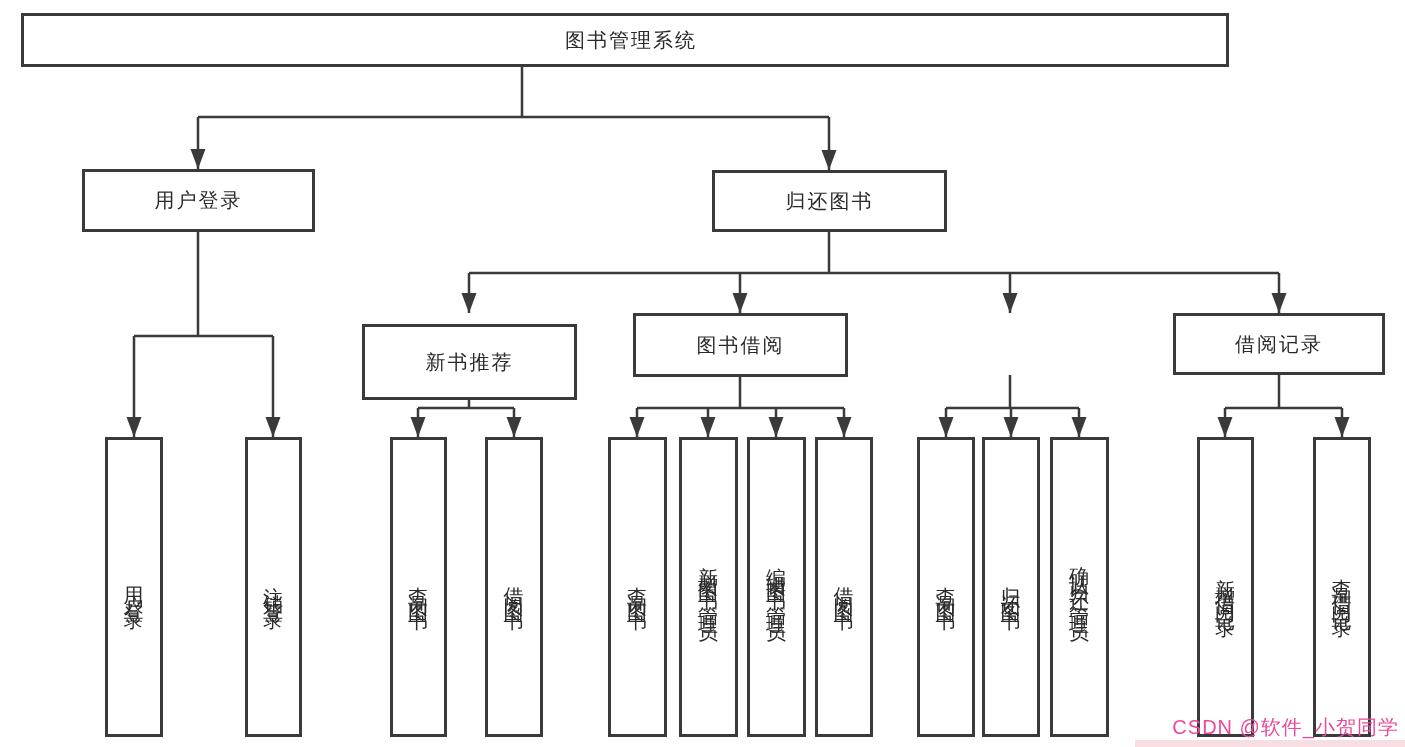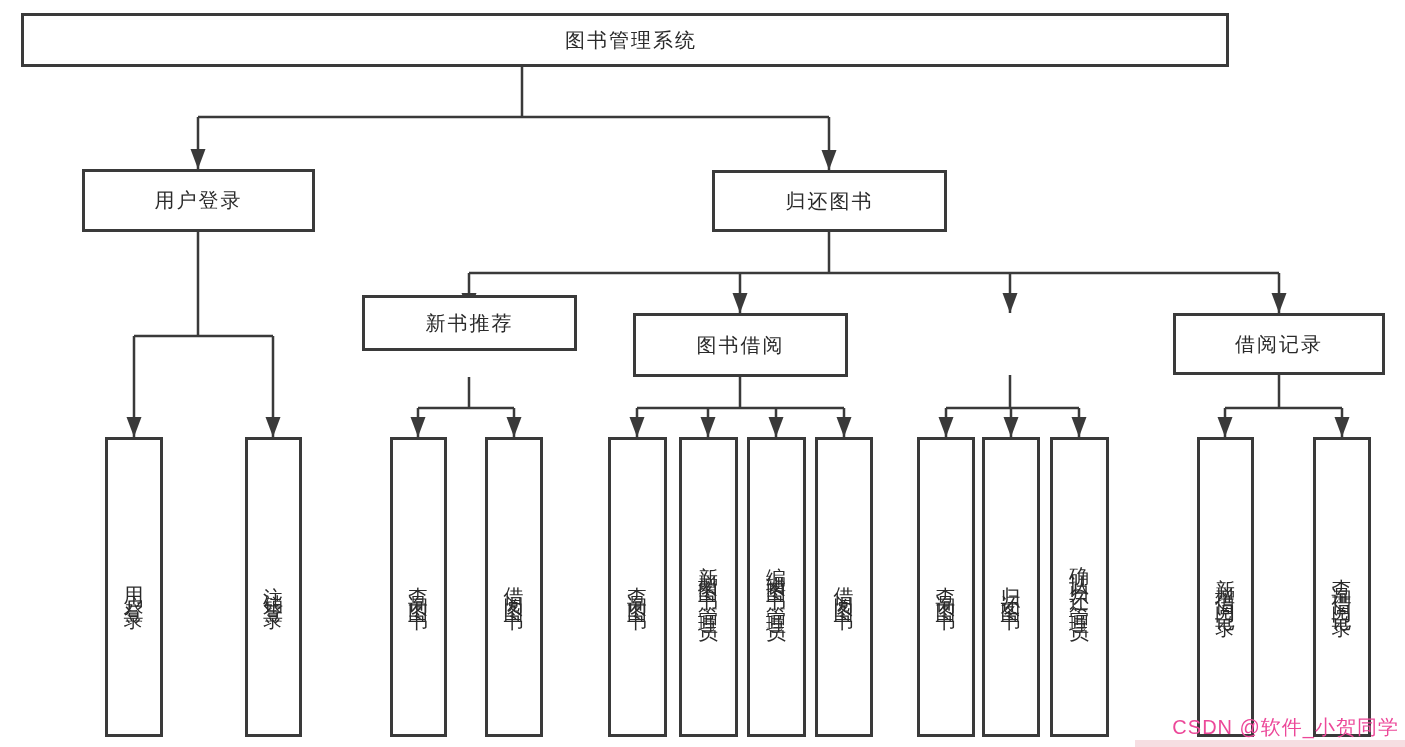--- a/index.html
+++ b/index.html
@@ -100,21 +100,21 @@
     <span class="h-label">图书管理系统</span>
   </div>
 
   <div class="box" style="left:82px; top:169px; width:233px; height:63px;">
     <span class="h-label">用户登录</span>
   </div>
   <div class="box" style="left:712px; top:170px; width:235px; height:62px;">
     <span class="h-label">归还图书</span>
   </div>
 
-  <div class="box" style="left:362px; top:295px; width:215px; height:56px;">
+  <div class="box" style="left:362px; top:324px; width:215px; height:76px;">
     <span class="h-label">新书推荐</span>
   </div>
   <div class="box" style="left:633px; top:313px; width:215px; height:64px;">
     <span class="h-label">图书借阅</span>
   </div>
   <div class="box" style="left:1173px; top:313px; width:212px; height:62px;">
     <span class="h-label">借阅记录</span>
   </div>
 
   <div class="box leaf" style="left:105px; top:437px; width:58px; height:300px;">

